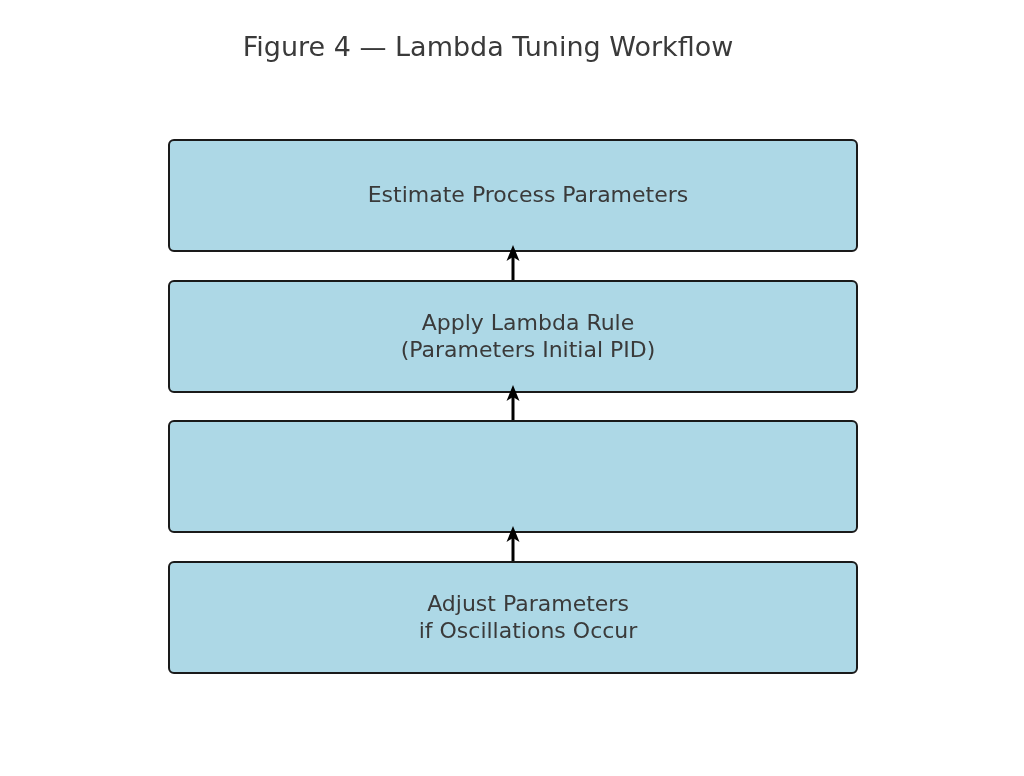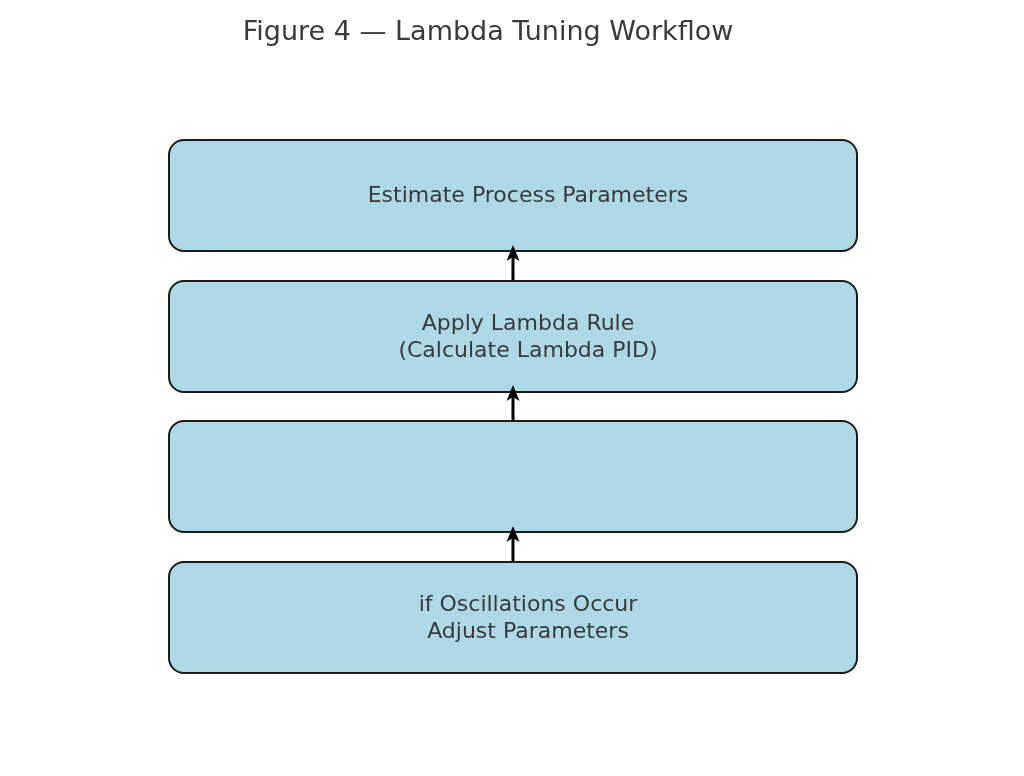--- a/index.html
+++ b/index.html
@@ -10,38 +10,38 @@
   }
   .canvas {
     position: relative;
     width: 1024px;
     height: 776px;
     background: var(--background, #ffffff);
     overflow: hidden;
   }
   .figure-title {
     position: absolute;
-    top: 13px;
+    top: 29px;
     left: 0;
     width: 976px;
     text-align: center;
     font-size: 27px;
     font-weight: 400;
     color: var(--text, #3a3a3a);
     line-height: 1.35;
   }
   .flow-box {
     position: absolute;
     left: 168px;
     width: 690px;
     height: 113px;
     box-sizing: border-box;
     background: var(--box-fill, #ADD8E6);
     border: 2.5px solid var(--box-border, #1a1a1a);
-    border-radius: 16px;
+    border-radius: 6px;
     display: flex;
     flex-direction: column;
     align-items: center;
     justify-content: center;
     text-align: center;
     color: var(--text, #3a3a3a);
     font-size: 22px;
     line-height: 1.2;
     padding-left: 30px;
   }
@@ -78,34 +78,34 @@
     <span class="line"></span>
   </div>
 
   <svg class="arrow arrow-1" viewBox="0 0 28 50">
     <line x1="14" y1="50" x2="14" y2="12"></line>
     <polygon points="14,0 7.5,16 14,12 20.5,16"></polygon>
   </svg>
 
   <div class="flow-box box-2">
     <span class="line">Apply Lambda Rule</span>
-    <span class="line">(Calculate Lambda PID)</span>
+    <span class="line">(Parameters Initial PID)</span>
   </div>
 
   <svg class="arrow arrow-2" viewBox="0 0 28 50">
     <line x1="14" y1="50" x2="14" y2="12"></line>
     <polygon points="14,0 7.5,16 14,12 20.5,16"></polygon>
   </svg>
 
   <div class="flow-box box-3">
   </div>
 
   <svg class="arrow arrow-3" viewBox="0 0 28 50">
     <line x1="14" y1="50" x2="14" y2="12"></line>
     <polygon points="14,0 7.5,16 14,12 20.5,16"></polygon>
   </svg>
 
   <div class="flow-box box-4">
+    <span class="line">Adjust Parameters</span>
     <span class="line">if Oscillations Occur</span>
-    <span class="line">Adjust Parameters</span>
   </div>
 
 </div>
 
 </body></html>

